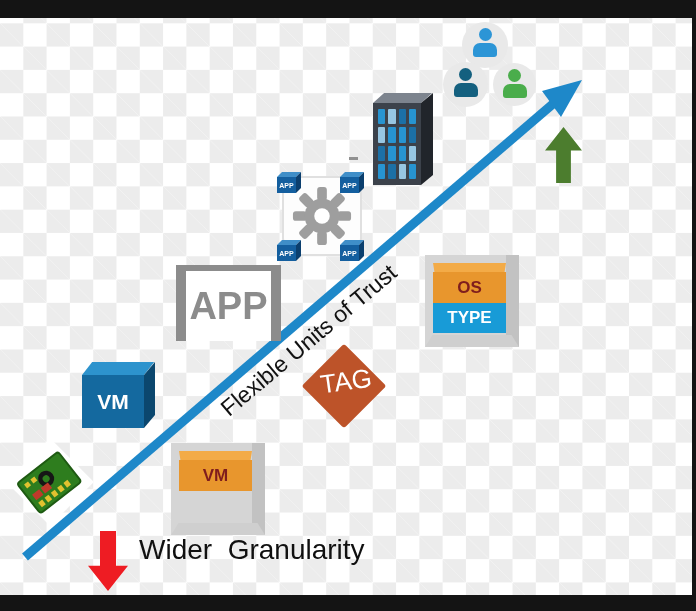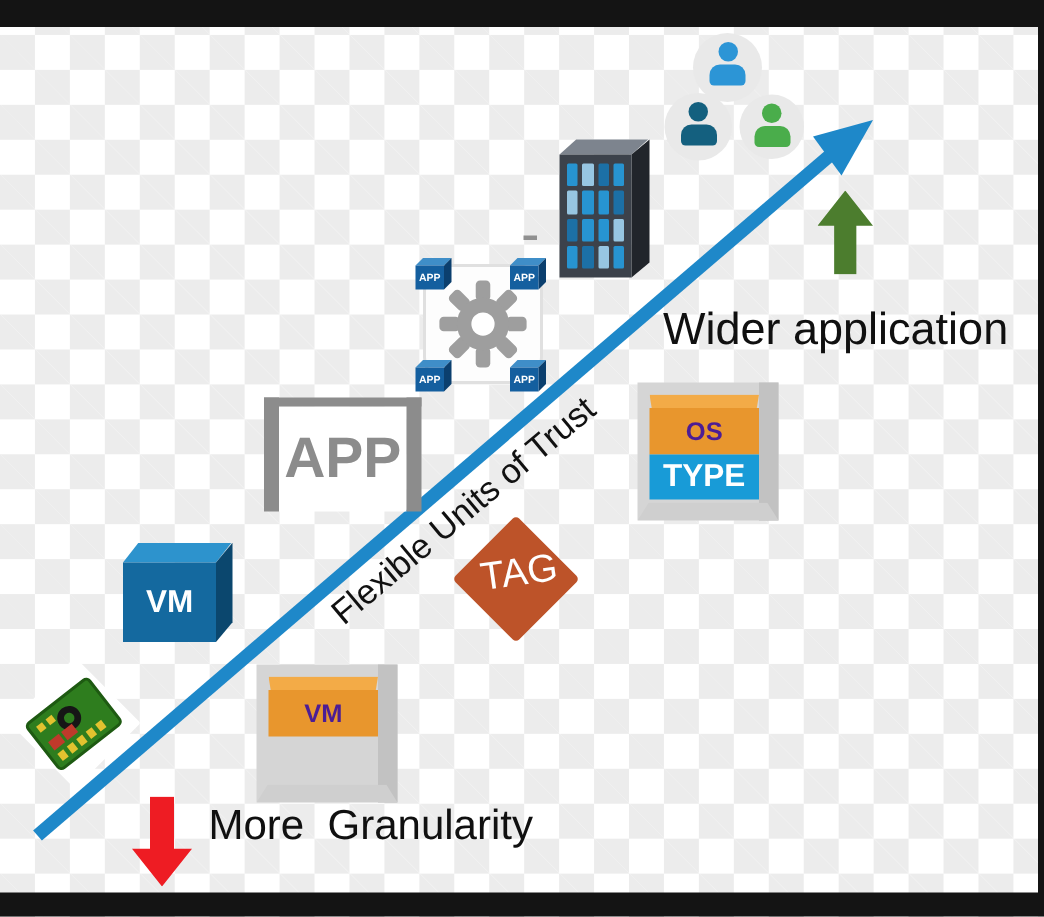--- a/index.html
+++ b/index.html
@@ -96,23 +96,23 @@
   .uc3 .p-head,.uc3 .p-body{background:#4aad4b;}
 
   
   .stackbox{position:absolute;width:94px;height:92px;background:#d5d5d5;z-index:3;}
   .stackbox .rightwall{position:absolute;right:0;top:0;width:13px;height:100%;background:#c2c2c2;}
   .stackbox .bottomwall{position:absolute;left:0;bottom:0;width:100%;height:12px;background:#cfcfcf;
     clip-path:polygon(0 100%,100% 100%,92% 0,8% 0);}
   .stackbox .bevel{position:absolute;left:8px;right:13px;top:8px;height:9px;background:#f3ab47;
     clip-path:polygon(2% 100%,98% 100%,100% 0,0 0);}
   .stackbox .orange{position:absolute;left:8px;right:13px;top:17px;height:31px;background:#e8962d;
-    display:flex;align-items:center;justify-content:center;color:#4c1d95;font-weight:bold;font-size:17px;}
+    display:flex;align-items:center;justify-content:center;color:#7f1d1d;font-weight:bold;font-size:17px;}
   .stackbox .blue{position:absolute;left:8px;right:13px;top:48px;height:30px;background:#189bd7;
-    display:flex;align-items:center;justify-content:center;color:#fff;font-weight:bold;font-size:21px;}
+    display:flex;align-items:center;justify-content:center;color:#fff;font-weight:bold;font-size:17px;}
   .stackbox.os{left:425px;top:255px;}
   .stackbox.vmname{left:171px;top:443px;}
 
   
   .tag-body{position:absolute;left:314px;top:356px;width:60px;height:60px;background:#bd5329;
     transform:rotate(45deg);border-radius:3px;z-index:3;}
   .tag-hole{position:absolute;left:307px;top:403px;width:14px;height:10px;background:#fff;
     border-radius:50%;transform:rotate(45deg);z-index:3;}
   .tag-label{position:absolute;left:311px;top:366px;width:70px;text-align:center;color:#fff;
     font-size:26px;transform:rotate(-8deg);z-index:4;}
@@ -252,22 +252,21 @@
     <div class="bottomwall"></div>
     <div class="bevel"></div>
     <div class="orange">VM</div>
   </div>
 
   <div class="tag-body"></div>
   <div class="tag-hole"></div>
   <div class="tag-label">TAG</div>
 
   <div class="up-arrow"></div>
-  <div class="caption wider">Wider application</div>
 
   <div class="down-arrow"></div>
-  <div class="caption gran">More  Granularity</div>
+  <div class="caption gran">Wider  Granularity</div>
 
   <div class="bar top"></div>
   <div class="bar bottom"></div>
   <div class="bar right"></div>
 
 </div>
 
 </body></html>

